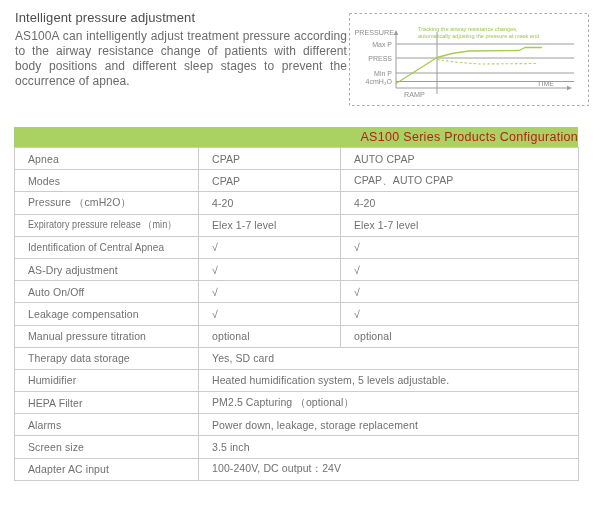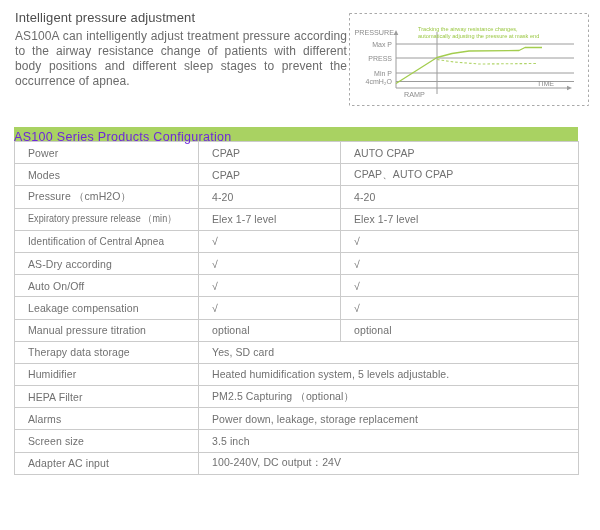--- a/index.html
+++ b/index.html
@@ -17,22 +17,22 @@
     font-size:12px; line-height:15px; color:#6b6b6b;
     text-align:justify; letter-spacing:.1px;
   }
 
   
   .diagram { position:absolute; left:349px; top:13px; }
 
   
   .spec { position:absolute; left:14px; top:127px; width:564px; }
   .spec-header {
-    height:14px; line-height:20px; text-align:left;
-    background:#a9d262; color:#6d28d9; font-size:12.5px; letter-spacing:.3px;
+    height:20px; line-height:20px; text-align:right;
+    background:#a9d262; color:#b91c1c; font-size:12.5px; letter-spacing:.3px;
   }
   table.spec-table {
     width:564px; border-collapse:collapse; table-layout:fixed;
   }
   table.spec-table td {
     height:22.2px; border:1px solid #cbcbcb;
     font-size:10.5px; color:#707070; padding:0 0 0 13px;
     vertical-align:middle; white-space:nowrap; overflow:hidden;
     letter-spacing:.1px;
   }
@@ -91,21 +91,21 @@
   <div class="spec">
     <div class="spec-header">AS100 Series Products Configuration</div>
     <table class="spec-table">
       <colgroup>
           <col style="width:184px">
           <col style="width:142px">
           <col style="width:238px">
         </colgroup>
       <tbody>
         <tr>
-          <td>Power</td>
+          <td>Apnea</td>
           <td>CPAP</td>
           <td>AUTO CPAP</td>
         </tr>
         <tr>
           <td>Modes</td>
           <td>CPAP</td>
           <td>CPAP、AUTO CPAP</td>
         </tr>
         <tr>
           <td>Pressure （cmH2O）</td>
@@ -116,21 +116,21 @@
           <td><span class="condensed">Expiratory pressure release （min）</span></td>
           <td>Elex 1-7 level</td>
           <td>Elex 1-7 level</td>
         </tr>
         <tr>
           <td><span class="semi-condensed">Identification of Central Apnea</span></td>
           <td>√</td>
           <td>√</td>
         </tr>
         <tr>
-          <td>AS-Dry according</td>
+          <td>AS-Dry adjustment</td>
           <td>√</td>
           <td>√</td>
         </tr>
         <tr>
           <td>Auto On/Off</td>
           <td>√</td>
           <td>√</td>
         </tr>
         <tr>
           <td>Leakage compensation</td>

